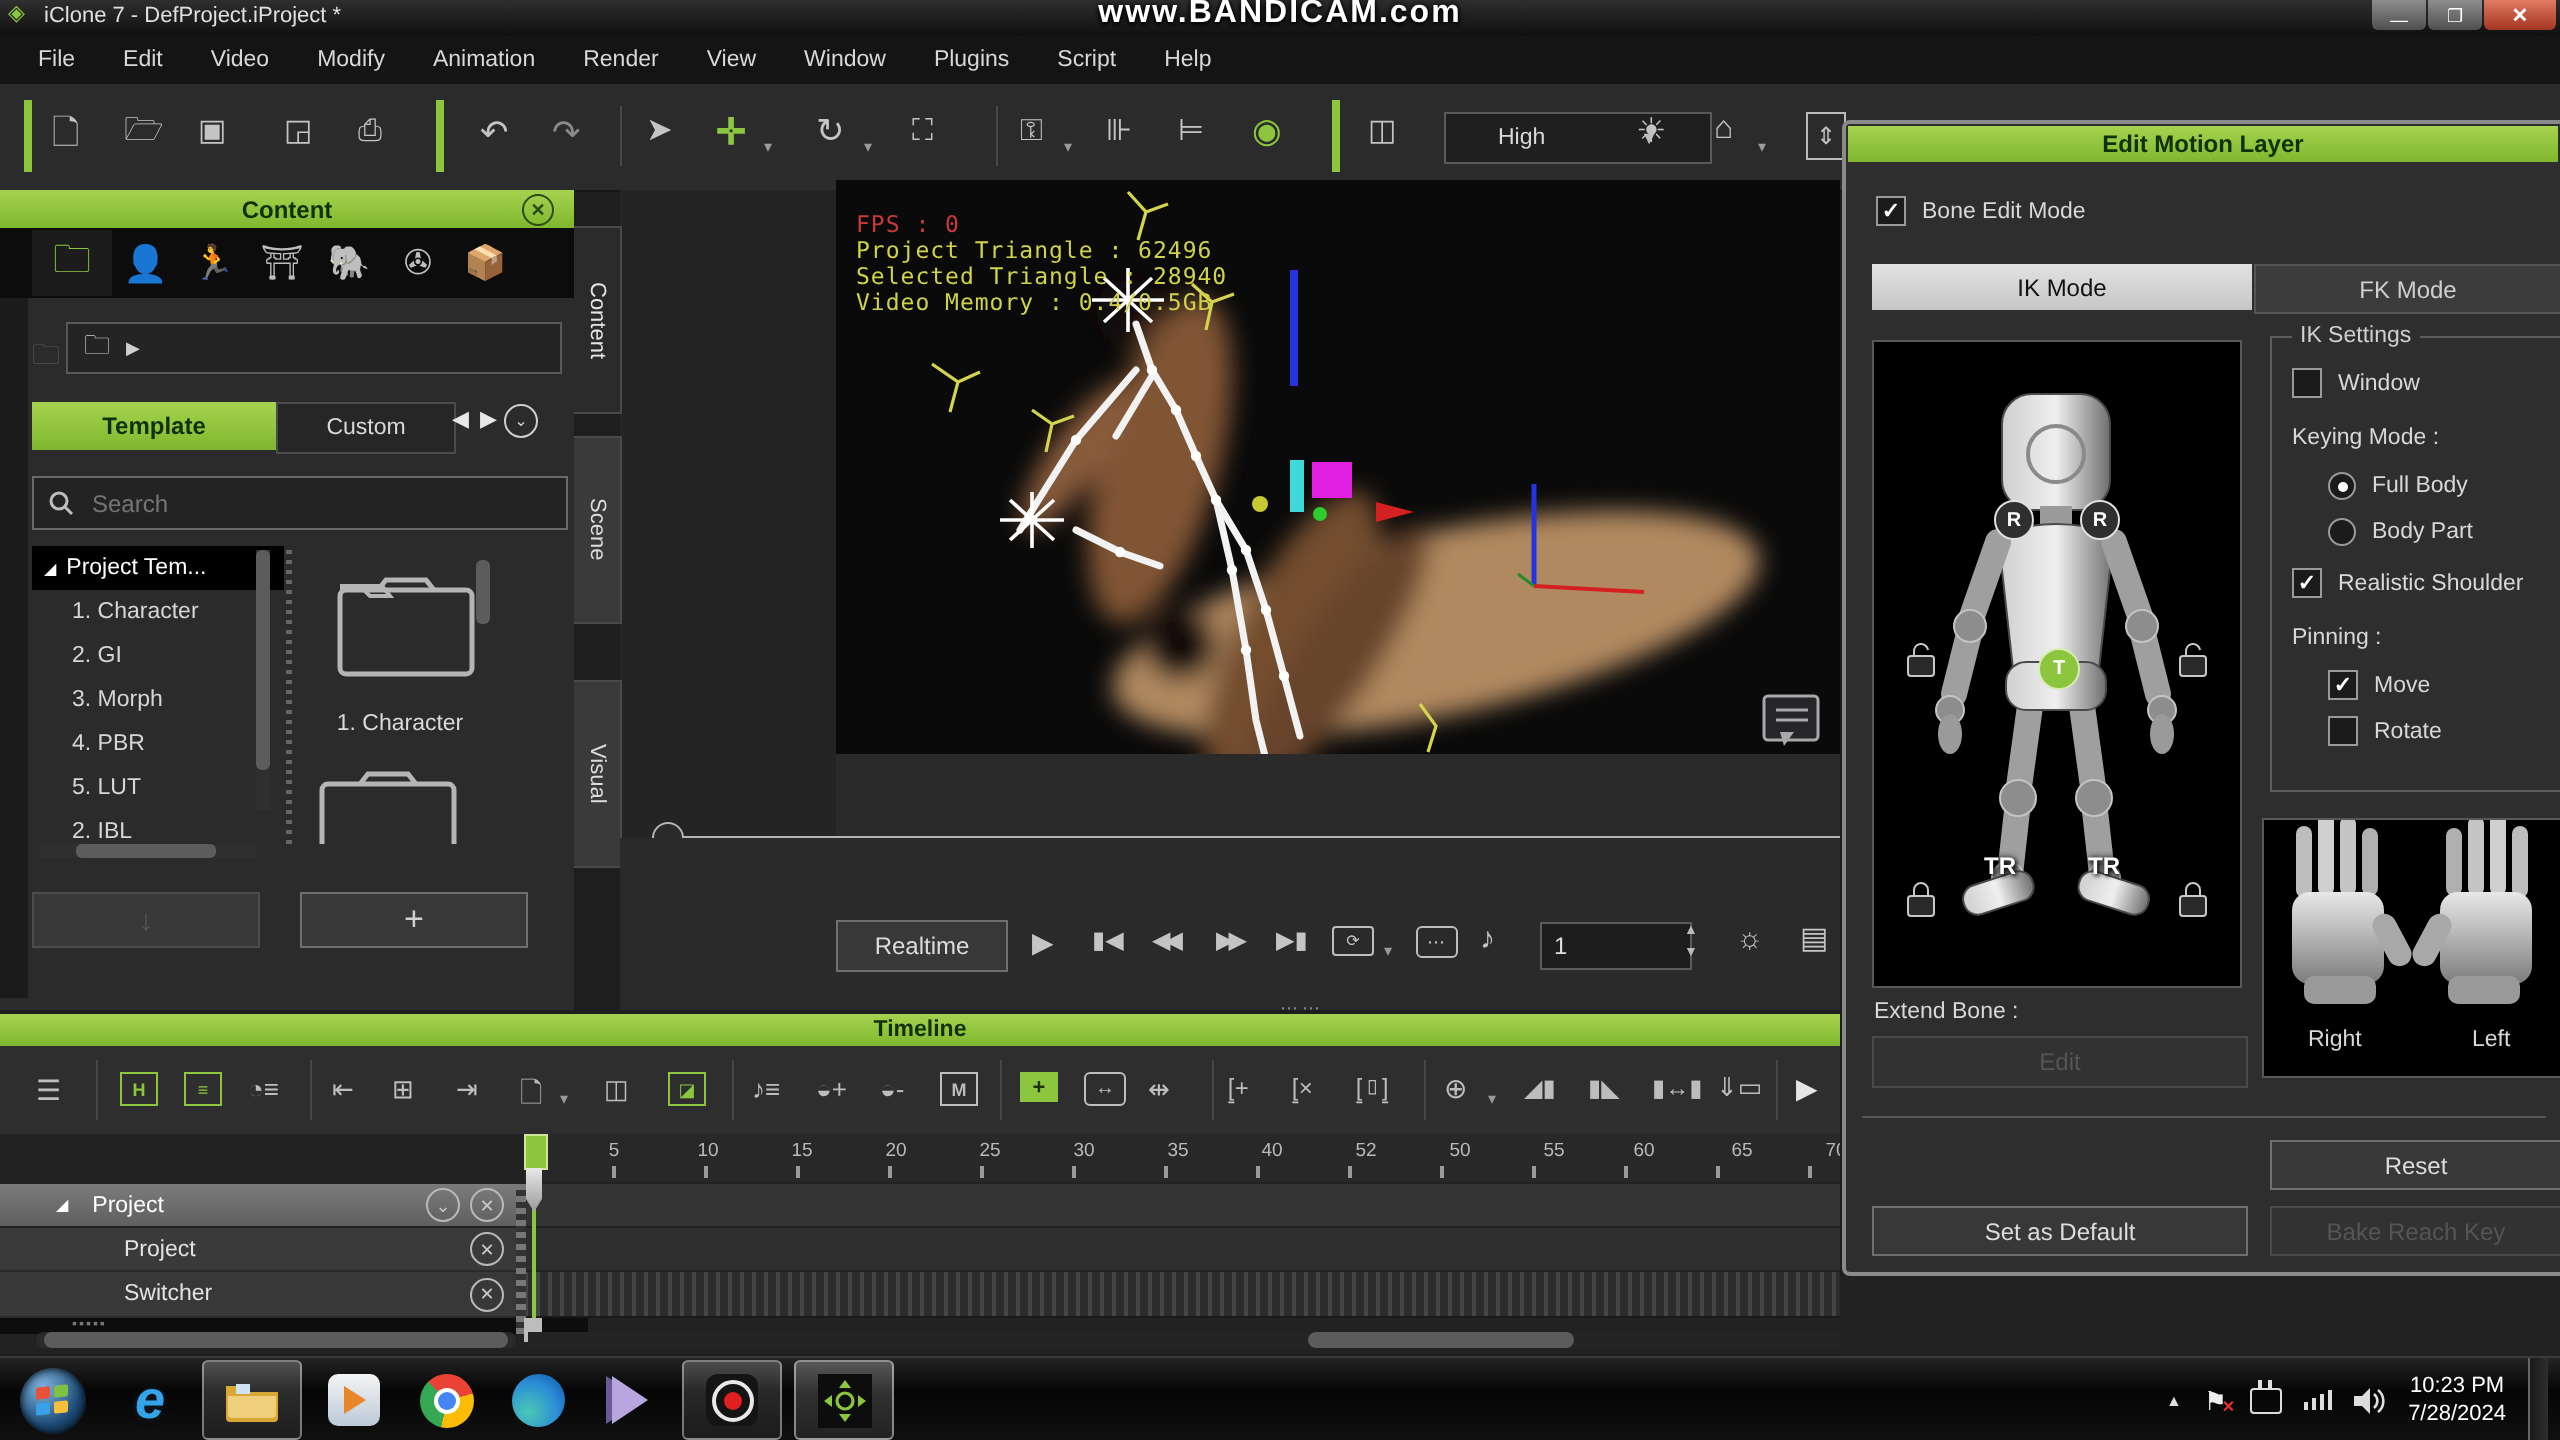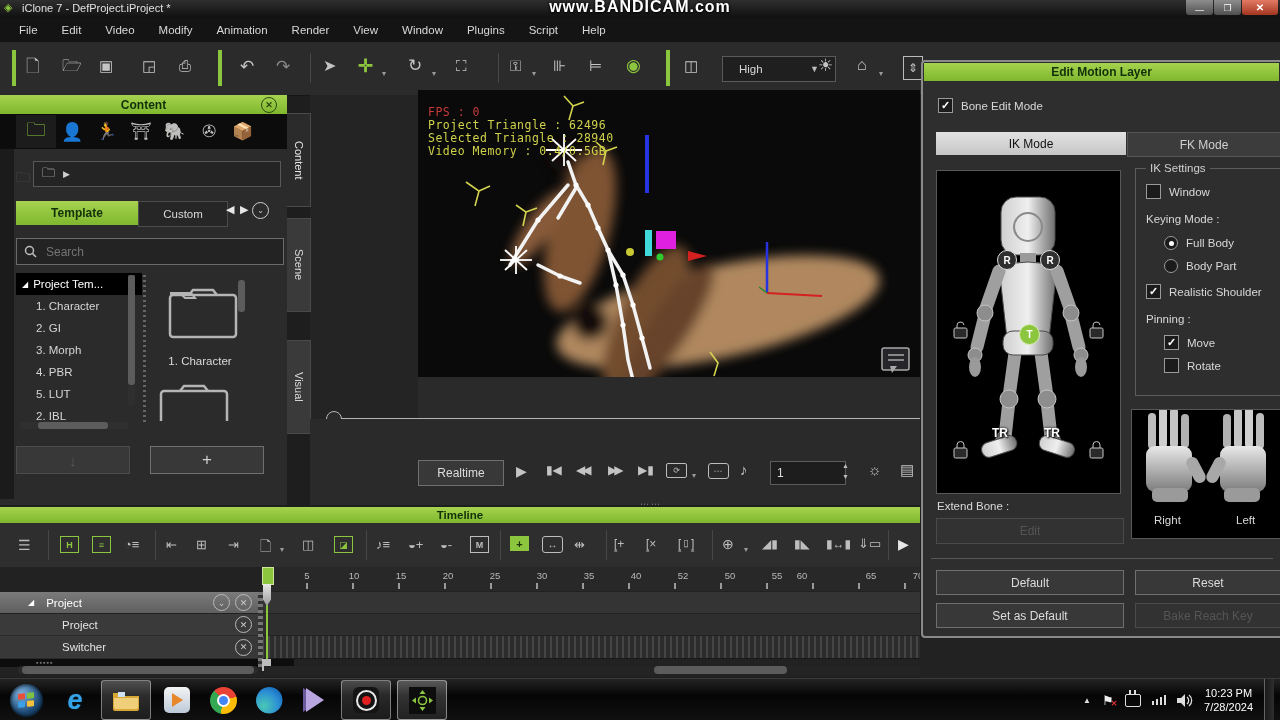--- a/index.html
+++ b/index.html
@@ -75,21 +75,21 @@
       <span class="abs caret" style="left:430px;top:27px">▾</span>
     <span class="abs ico" style="left:456px;top:16px;font-size:15px">⛶</span>
     <div class="abs vsep" style="left:498px;top:11px"></div>
     <span class="abs ico" style="left:510px;top:16px;font-size:15px">⚿</span>
       <span class="abs caret" style="left:530px;top:27px">▾</span>
     <span class="abs ico" style="left:553px;top:16px;font-size:15px">⊪</span>
     <span class="abs ico" style="left:589px;top:16px;font-size:15px">⊨</span>
     <span class="abs ico gico" style="left:626px;top:15px;font-size:17px">◉</span>
     <div class="abs gsep" style="left:666px;top:8px"></div>
     <span class="abs ico" style="left:684px;top:16px;font-size:15px">◫</span>
-    <div class="abs" style="left:722px;top:14px;width:80px;height:24px;background:#1f1f1f;border:1px solid #5a5a5a;display:flex;align-items:center;justify-content:space-between;padding:0 16px">
+    <div class="abs" style="left:722px;top:14px;width:80px;height:24px;background:#1f1f1f;border:1px solid #5a5a5a;display:flex;align-items:center;justify-content:space-between;padding:0 26px">
       <span class="lbl">High</span>
       <span style="color:#bbb;font-size:9px">▼</span>
     </div>
     <span class="abs ico" style="left:818px;top:15px;font-size:17px">☀</span>
     <span class="abs ico" style="left:857px;top:15px;font-size:16px">⌂</span>
       <span class="abs caret" style="left:877px;top:27px">▾</span>
     <span class="abs ico" style="left:903px;top:14px;width:18px;height:22px;border:1.5px solid #bbb;font-size:12px">⇕</span>
   </div>
 
   <div class="abs" style="left:310px;top:95px;width:108px;height:410px;background:#242424"></div>
@@ -371,21 +371,21 @@
       <span class="abs" style="left:92px;transform:translateX(-50%);color:#b9b9b9;font-size:9.5px;top:3px">10</span>
       <span class="abs" style="left:139px;transform:translateX(-50%);color:#b9b9b9;font-size:9.5px;top:3px">15</span>
       <span class="abs" style="left:186px;transform:translateX(-50%);color:#b9b9b9;font-size:9.5px;top:3px">20</span>
       <span class="abs" style="left:233px;transform:translateX(-50%);color:#b9b9b9;font-size:9.5px;top:3px">25</span>
       <span class="abs" style="left:280px;transform:translateX(-50%);color:#b9b9b9;font-size:9.5px;top:3px">30</span>
       <span class="abs" style="left:327px;transform:translateX(-50%);color:#b9b9b9;font-size:9.5px;top:3px">35</span>
       <span class="abs" style="left:374px;transform:translateX(-50%);color:#b9b9b9;font-size:9.5px;top:3px">40</span>
       <span class="abs" style="left:421px;transform:translateX(-50%);color:#b9b9b9;font-size:9.5px;top:3px">52</span>
       <span class="abs" style="left:468px;transform:translateX(-50%);color:#b9b9b9;font-size:9.5px;top:3px">50</span>
       <span class="abs" style="left:515px;transform:translateX(-50%);color:#b9b9b9;font-size:9.5px;top:3px">55</span>
-      <span class="abs" style="left:540px;transform:translateX(-50%);color:#b9b9b9;font-size:9.5px;top:3px">60</span>
+      <span class="abs" style="left:560px;transform:translateX(-50%);color:#b9b9b9;font-size:9.5px;top:3px">60</span>
       <span class="abs" style="left:609px;transform:translateX(-50%);color:#b9b9b9;font-size:9.5px;top:3px">65</span>
       <span class="abs" style="left:656px;transform:translateX(-50%);color:#b9b9b9;font-size:9.5px;top:3px">70</span>
       <div class="abs" style="left:0;top:16px;width:658px;height:6px;background:repeating-linear-gradient(90deg,transparent 0 44px,#9a9a9a 44px 46px)"></div>
     </div>
 
     <div class="abs" style="left:262px;top:25px;width:658px;height:21px;background:#343434;border-bottom:1px solid #222"></div>
     <div class="abs" style="left:262px;top:47px;width:658px;height:21px;background:#2e2e2e;border-bottom:1px solid #222"></div>
     <div class="abs" style="left:262px;top:69px;width:658px;height:22px;background:repeating-linear-gradient(90deg,#454545 0 2px,#2c2c2c 2px 6px);border-bottom:1px solid #191919"></div>
 
     <div class="abs" style="left:0;top:25px;width:258px;height:21px;background:linear-gradient(#7b7b7b,#5f5f5f);display:flex;align-items:center">
@@ -557,23 +557,20 @@
         </g>
       </svg>
       <span class="abs lbl" style="left:22px;top:104px">Right</span>
       <span class="abs lbl" style="left:104px;top:104px">Left</span>
     </div>
     <div class="lbl abs" style="left:14px;top:438px">Extend Bone :</div>
     <div class="pbtn dis abs" style="left:13px;top:456px;width:186px;height:24px">
       <span>Edit</span>
     </div>
     <div class="abs" style="left:8px;top:496px;width:342px;height:1px;background:#585858"></div>
-    <div class="pbtn abs" style="left:13px;top:508px;width:186px;height:23px">
-      <span>Default</span>
-    </div>
     <div class="pbtn abs" style="left:212px;top:508px;width:144px;height:23px">
       <span>Reset</span>
     </div>
     <div class="pbtn abs" style="left:13px;top:541px;width:186px;height:23px">
       <span>Set as Default</span>
     </div>
     <div class="pbtn dis abs" style="left:212px;top:541px;width:144px;height:23px">
       <span>Bake Reach Key</span>
     </div>
   </div>

